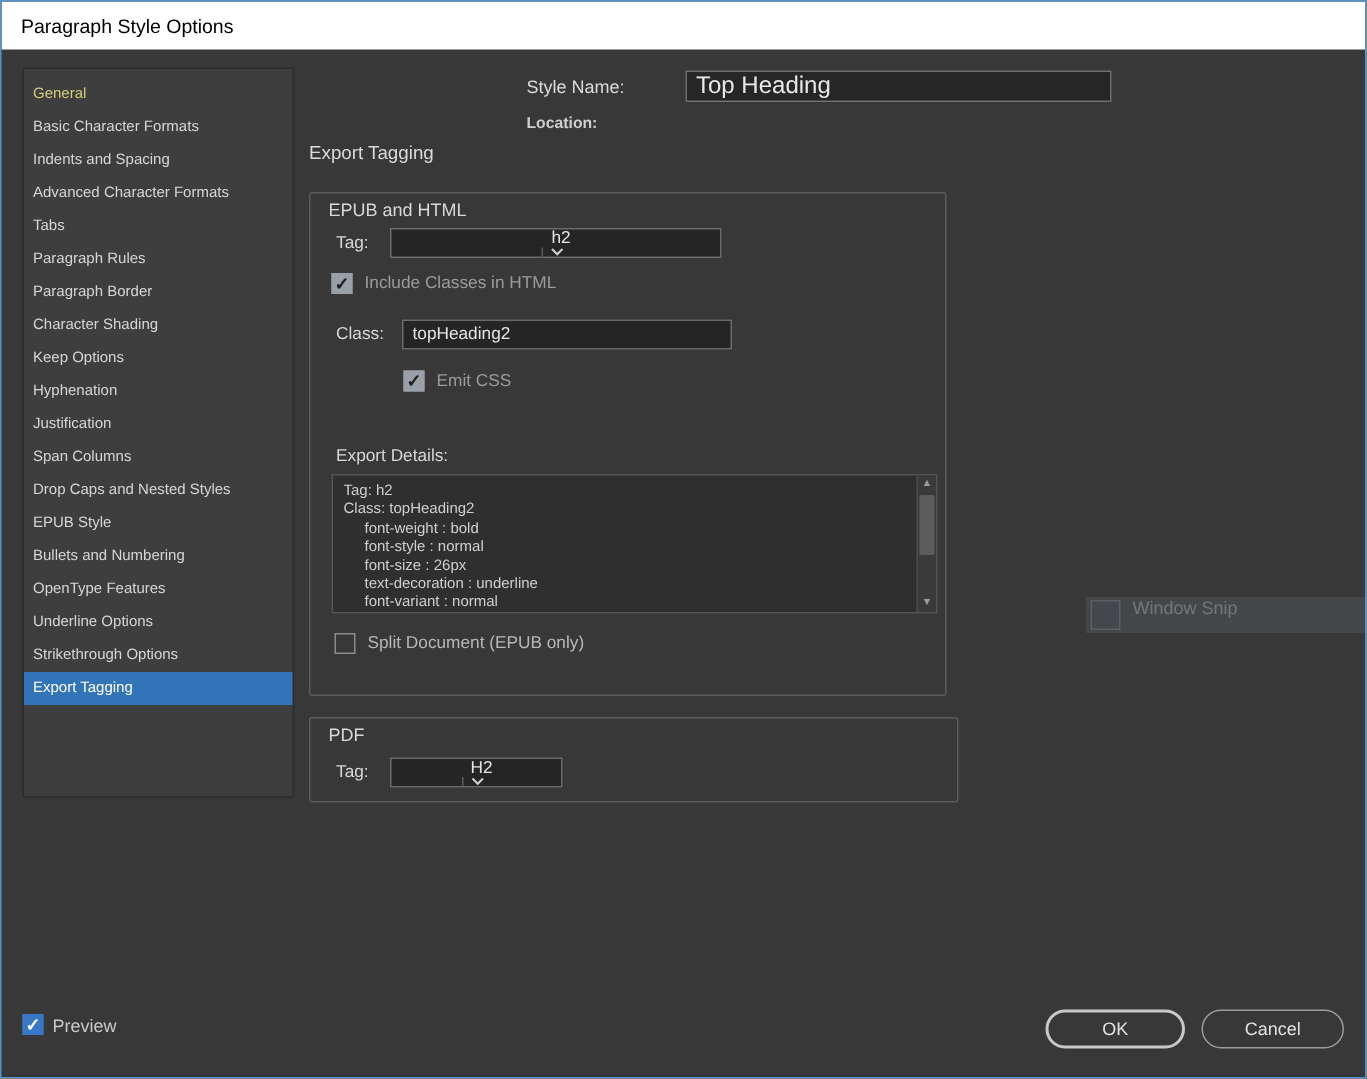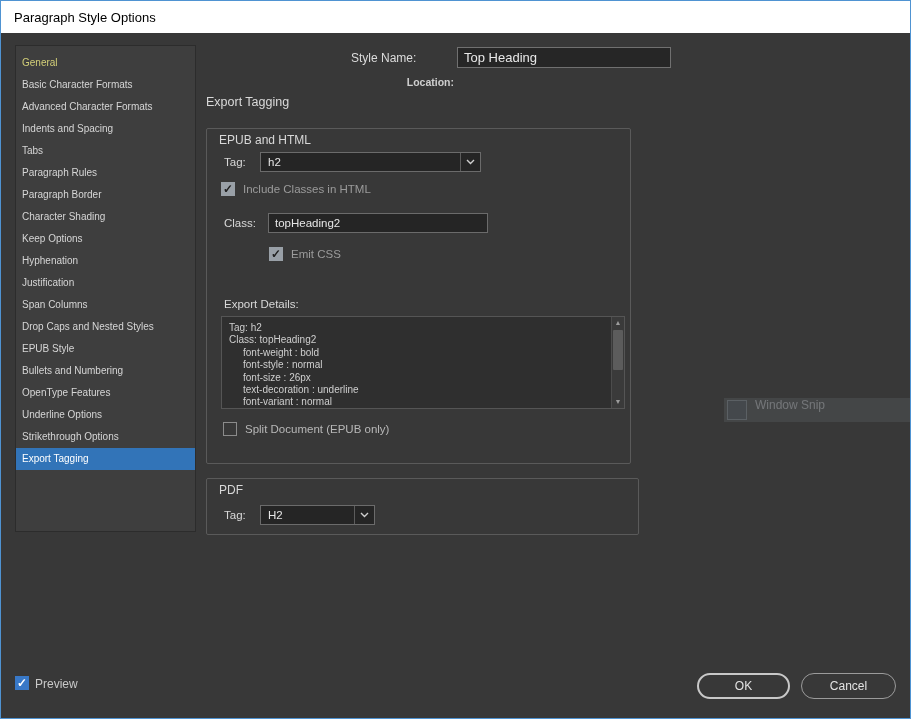--- a/index.html
+++ b/index.html
@@ -16,44 +16,44 @@
   .sidebar { position:absolute; left:14px; top:44px; width:181px; height:487px;
              background:#3e3e3e; border:1px solid #2c2c2c; padding-top:6px; }
   .side-item { height:22px; line-height:22px; padding-left:6px; font-size:10px;
                color:#d6d6d6; white-space:nowrap; cursor:default; }
   .side-item.general { color:#d3cf78; }
   .side-item[data-selected="true"] { background:#3274b8; color:#ffffff; }
 
   
   .style-name-label { position:absolute; left:350px; top:50px; width:99px;
                       font-size:12px; color:#dcdcdc; }
-  .style-name-input { position:absolute; left:456px; top:46px; width:214px; height:21px;
+  .style-name-input { position:absolute; left:456px; top:46px; width:284px; height:21px;
                       background:#262626; border:1px solid #707070; color:#e8e8e8;
-                      font-size:13px; padding:0 6px; font-family:"Liberation Sans",sans-serif; }
+                      font-size:16px; padding:0 6px; font-family:"Liberation Sans",sans-serif; }
   .location-label { position:absolute; left:350px; top:75px; width:103px;
-                    text-align:right; font-size:10.5px; font-weight:bold; color:#cfcfcf; }
+                    text-align:left; font-size:10.5px; font-weight:bold; color:#cfcfcf; }
 
   .page-title { position:absolute; left:205px; top:94px; font-size:12.5px; color:#dadada; }
 
   
   .group { position:absolute; border:1px solid #5a5a5a; border-radius:2px; }
   .group.epub { left:205px; top:127px; width:425px; height:336px; }
   .group.pdf  { left:205px; top:477px; width:433px; height:57px; }
   .group-title { position:absolute; left:12px; top:4px; font-size:12px; color:#d8d8d8; }
 
   .lbl { position:absolute; font-size:11.5px; color:#d8d8d8; white-space:nowrap; }
   .lbl.dim { color:#9b9b9b; }
   .lbl.mid { color:#b8b8b8; }
 
   .text-input { position:absolute; height:20px; background:#252525; border:1px solid #6b6b6b;
                 color:#e6e6e6; font-size:11.5px; padding:0 6px;
                 font-family:"Liberation Sans",sans-serif; }
 
   .dropdown { position:absolute; height:20px; background:#252525; border:1px solid #6b6b6b;
-              display:flex; align-items:center; cursor:default; }
+              display:flex; align-items:center; cursor:default;flex-direction:column; }
   .dropdown .val { flex:1; padding-left:7px; font-size:11.5px; color:#e6e6e6; }
   .dropdown .arrow { width:20px; height:100%; border-left:1px solid #5c5c5c;
                      display:flex; align-items:center; justify-content:center; }
 
   
   .cb { position:absolute; width:14px; height:14px; border:1px solid #8b8b8b;
         background:transparent; }
   .cb[data-checked="true"] { background:#99a0a7; border-color:#99a0a7; }
   .cb[data-checked="true"]::after { content:"\2713"; position:absolute; left:1px; top:-1px;
         font-size:12px; font-weight:bold; color:#202020; }
@@ -95,22 +95,22 @@
 
 <div class="window">
 
   <div class="titlebar">
     <span>Paragraph Style Options</span>
   </div>
 
   <div class="sidebar">
     <div class="side-item general">General</div>
     <div class="side-item">Basic Character Formats</div>
+    <div class="side-item">Indents and Spacing</div>
     <div class="side-item">Advanced Character Formats</div>
-    <div class="side-item">Indents and Spacing</div>
     <div class="side-item">Tabs</div>
     <div class="side-item">Paragraph Rules</div>
     <div class="side-item">Paragraph Border</div>
     <div class="side-item">Character Shading</div>
     <div class="side-item">Keep Options</div>
     <div class="side-item">Hyphenation</div>
     <div class="side-item">Justification</div>
     <div class="side-item">Span Columns</div>
     <div class="side-item">Drop Caps and Nested Styles</div>
     <div class="side-item">EPUB Style</div>

